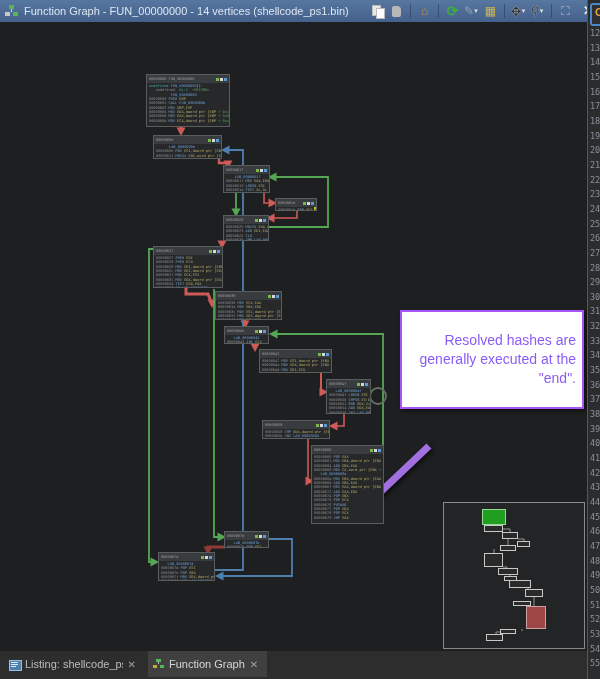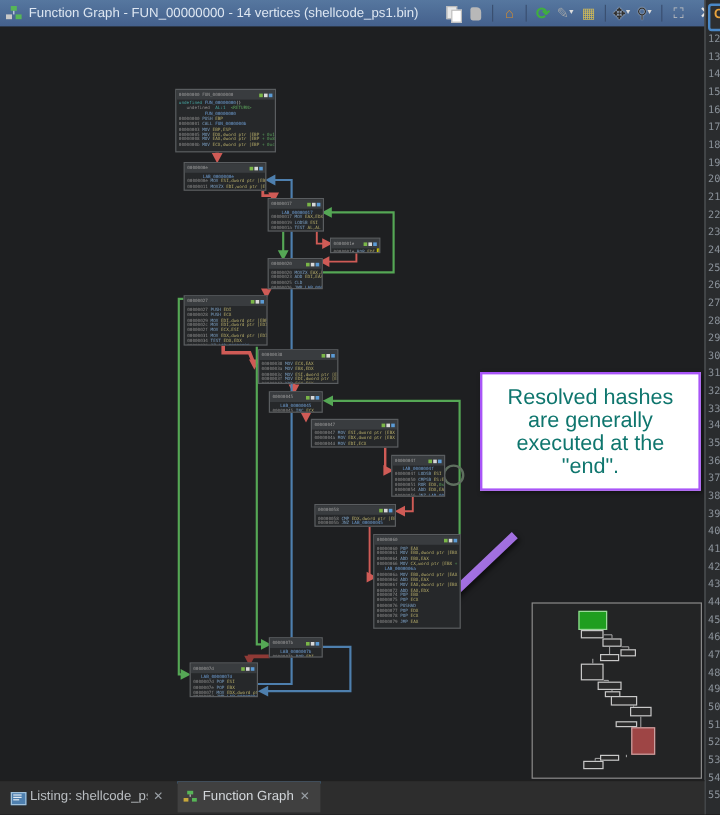--- a/index.html
+++ b/index.html
@@ -34,21 +34,21 @@
   .ti-g{background:#7ab648;} .ti-w{background:#d8d8d8;} .ti-b{background:#5b9bd5;}
   .blk-body{padding:1px 2px;}
   .ln{font-family:"DejaVu Sans Mono",monospace;font-size:3.6px;line-height:4.35px;white-space:pre;}
   .ca{color:#8a8a8a;}.cm{color:#7a9ec2;}.co{color:#b3a968;}.cg{color:#5aa05a;}
   .cl{color:#6e9ed4;}.ct{color:#45a29e;}.cw{color:#c8c8c8;}
   .cy{background:#f5f233;color:#222;outline:1px solid #c8c400;}
   
   #annotation{position:absolute;left:400px;top:310px;width:184px;height:99px;background:#ffffff;
      border:2px solid #a855f7;box-sizing:border-box;display:flex;align-items:center;justify-content:center;
      box-shadow:2px 2px 4px rgba(0,0,0,.55);}
-  #annotation-text{color:#0f766e;font-size:18px;line-height:19px;text-align:center;width:168px;}
+  #annotation-text{color:#8b5cf6;font-size:14px;line-height:19px;text-align:right;width:168px;}
   
   #satellite{position:absolute;left:443px;top:502px;width:142px;height:147px;
      border:1px solid #8a8a8a;background:#232425;box-sizing:border-box;}
   .sat-blk{position:absolute;border:1px solid #c8c8c8;background:#2a2a2a;box-sizing:border-box;}
   .sat-green{background:#1f9e1f;border-color:#9ad89a;}
   .sat-red{background:#9e4545;border-color:#caa0a0;}
   
   #tabbar{position:absolute;left:0;top:650px;width:587px;height:29px;background:#2d2d2d;
      border-top:1px solid #1f1f1f;}
   .tab{position:absolute;top:0;height:26px;display:flex;align-items:center;color:#b9bdc1;font-size:11px;}

